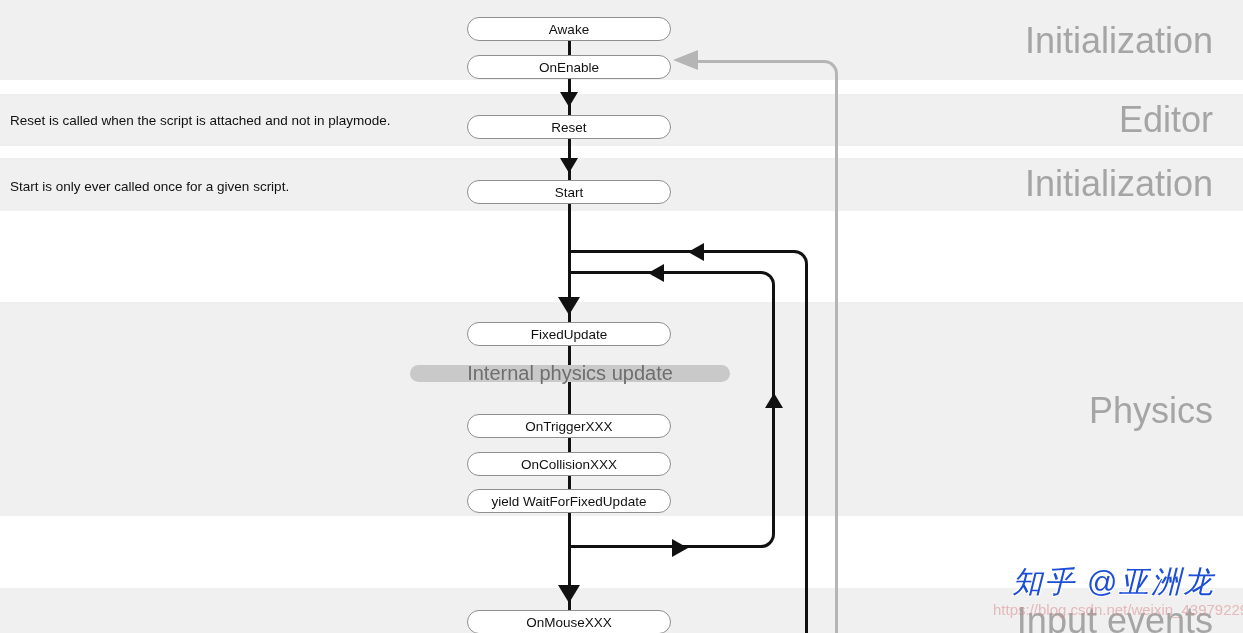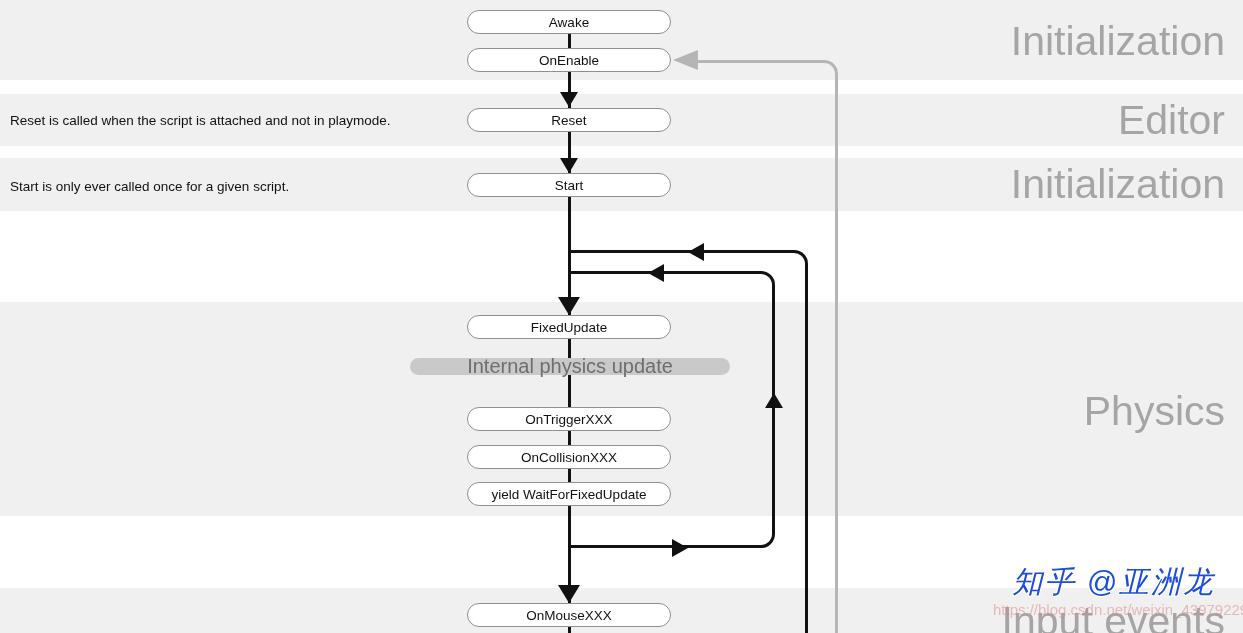--- a/index.html
+++ b/index.html
@@ -2,21 +2,21 @@
 <html><head>
 <meta charset="utf-8">
 <style>
   html,body{margin:0;padding:0}
   body{
     width:1243px;height:633px;position:relative;background:#ffffff;
     font-family:"Liberation Sans",sans-serif;overflow:hidden;
   }
   .band{position:absolute;left:0;width:1243px;background:#f0f0f0;z-index:0}
   .band-label{
-    position:absolute;right:18px;color:#a5a5a5;font-size:41px;line-height:44px;
+    position:absolute;right:30px;color:#a5a5a5;font-size:36px;line-height:44px;
     z-index:1;white-space:nowrap;
   }
   .vline{position:absolute;background:#111;z-index:1}
   .loop{position:absolute;z-index:1;box-sizing:border-box}
   .loop-outer{
     left:570px;top:250px;width:238px;height:383px;
     border-top:3px solid #111;border-right:3px solid #111;
     border-top-right-radius:14px;
   }
   .loop-inner{
@@ -33,21 +33,21 @@
   .arr-down{border-left:9px solid transparent;border-right:9px solid transparent;border-top:15px solid #111}
   .arr-down-big{border-left:11px solid transparent;border-right:11px solid transparent;border-top:18px solid #111}
   .arr-left{border-top:9px solid transparent;border-bottom:9px solid transparent;border-right:16px solid #111}
   .arr-right{border-top:9px solid transparent;border-bottom:9px solid transparent;border-left:16px solid #111}
   .arr-up{border-left:9px solid transparent;border-right:9px solid transparent;border-bottom:15px solid #111}
   .arr-left-gray{border-top:10px solid transparent;border-bottom:10px solid transparent;border-right:25px solid #b5b5b5}
   .node{
     position:absolute;left:467px;width:204px;height:24px;box-sizing:border-box;
     background:#fff;border:1.5px solid #8f8f8f;border-radius:13px;
     display:flex;align-items:center;justify-content:center;
-    font-size:13.5px;color:#111;z-index:3;white-space:nowrap;
+    font-size:13.5px;color:#111;z-index:3;white-space:nowrap;margin-top:7px;
   }
   .node-gray{
     left:410px;width:320px;height:17px;background:#c9c9c9;border:none;
     border-radius:16px;color:#6e6e6e;font-size:20px;
   }
   .note{
     position:absolute;font-size:13.5px;color:#111;z-index:3;
     text-align:left;line-height:18px;white-space:nowrap;
   }
   .note-left{text-align:left;white-space:normal}

